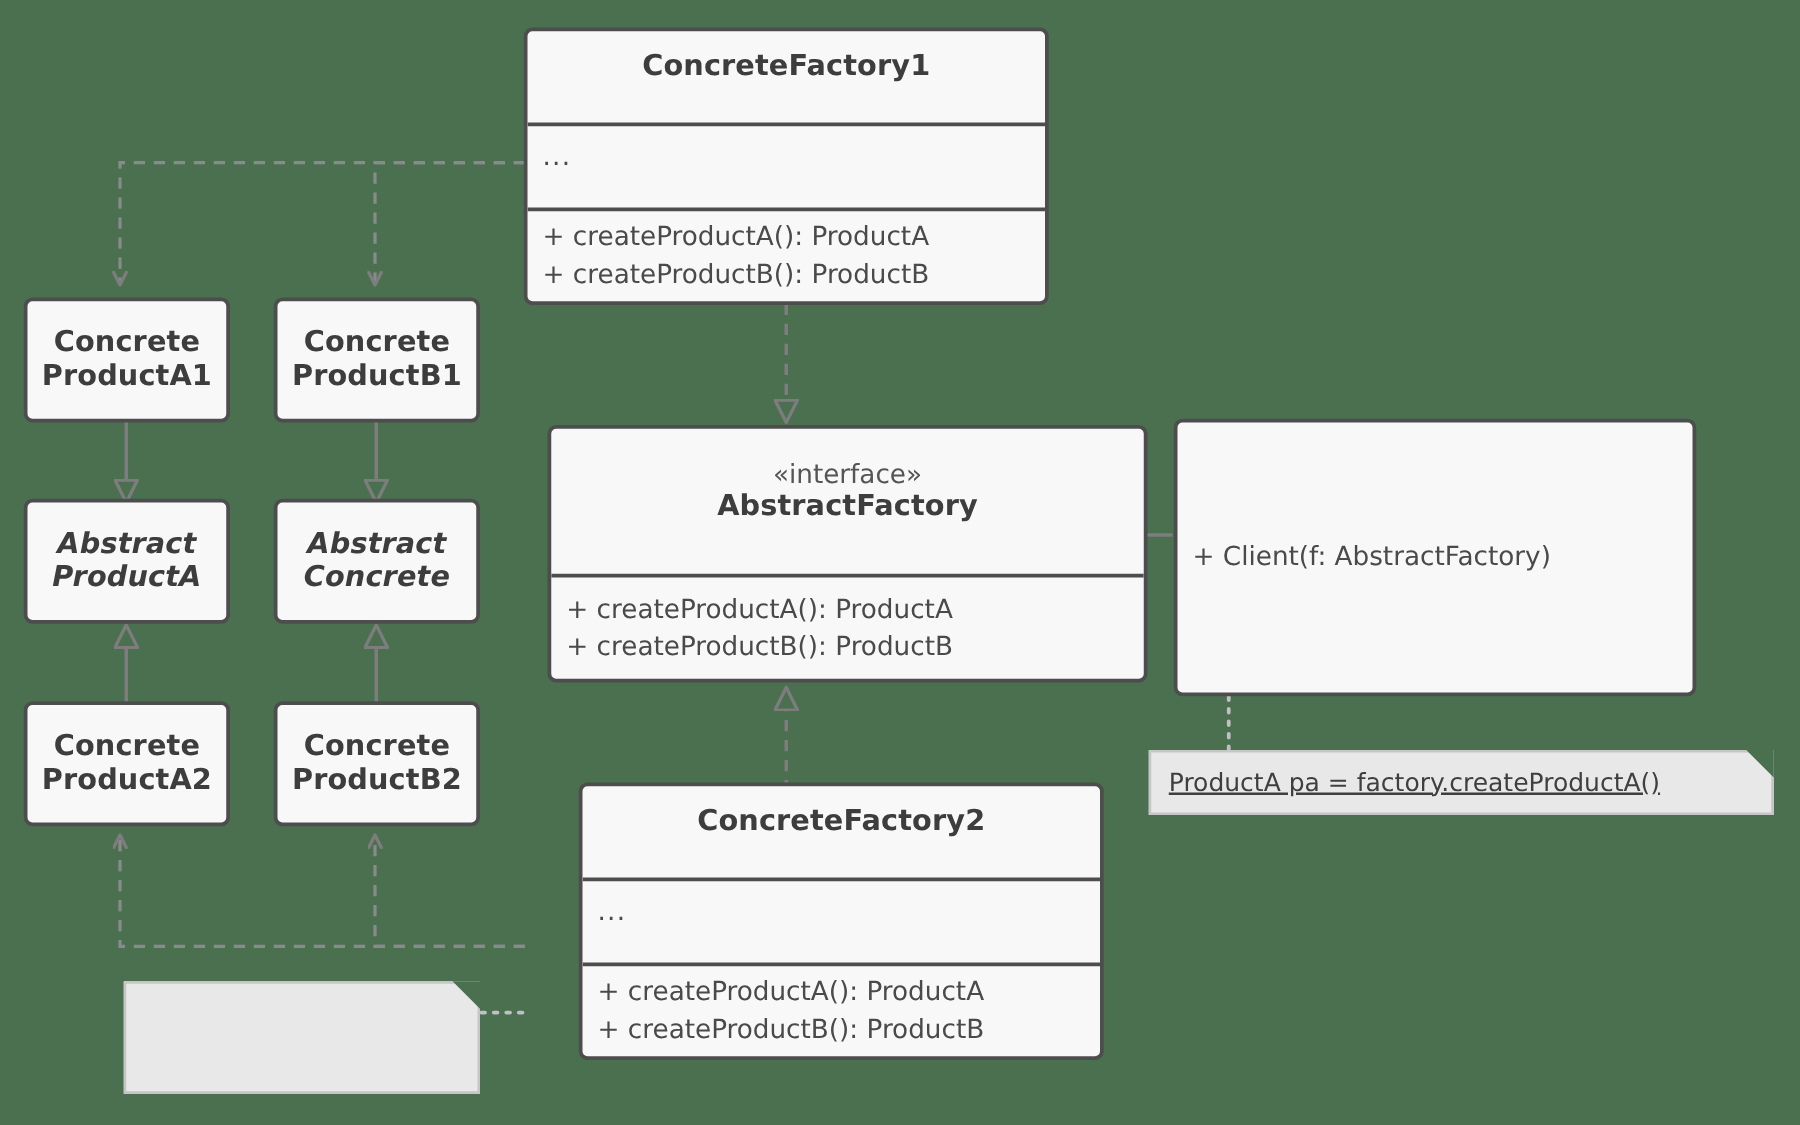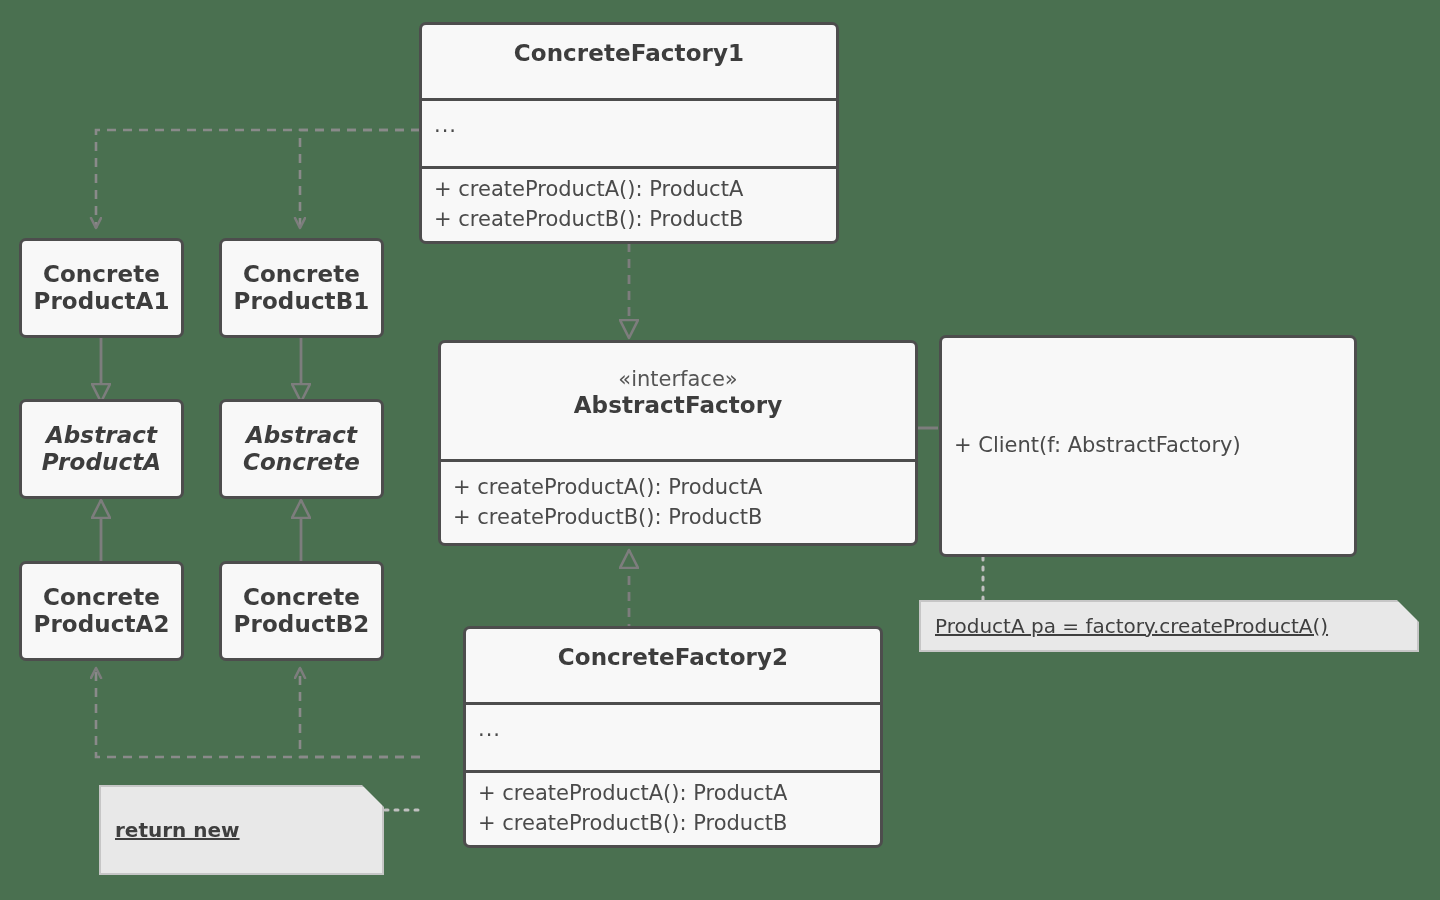--- a/index.html
+++ b/index.html
@@ -270,16 +270,15 @@
     </div>
   </div>
 
   <div class="uml-note" style="left:919px; top:600px; width:500px; height:52px;">
     <span class="fold"></span>
     <div class="note-text note-line">ProductA pa = factory.createProductA()</div>
   </div>
 
   <div class="uml-note" style="left:99px; top:785px; width:285px; height:90px;">
     <span class="fold"></span>
-    <div class="note-text note-line bold">return new</div>
   </div>
 
 </div>
 
 </body></html>

